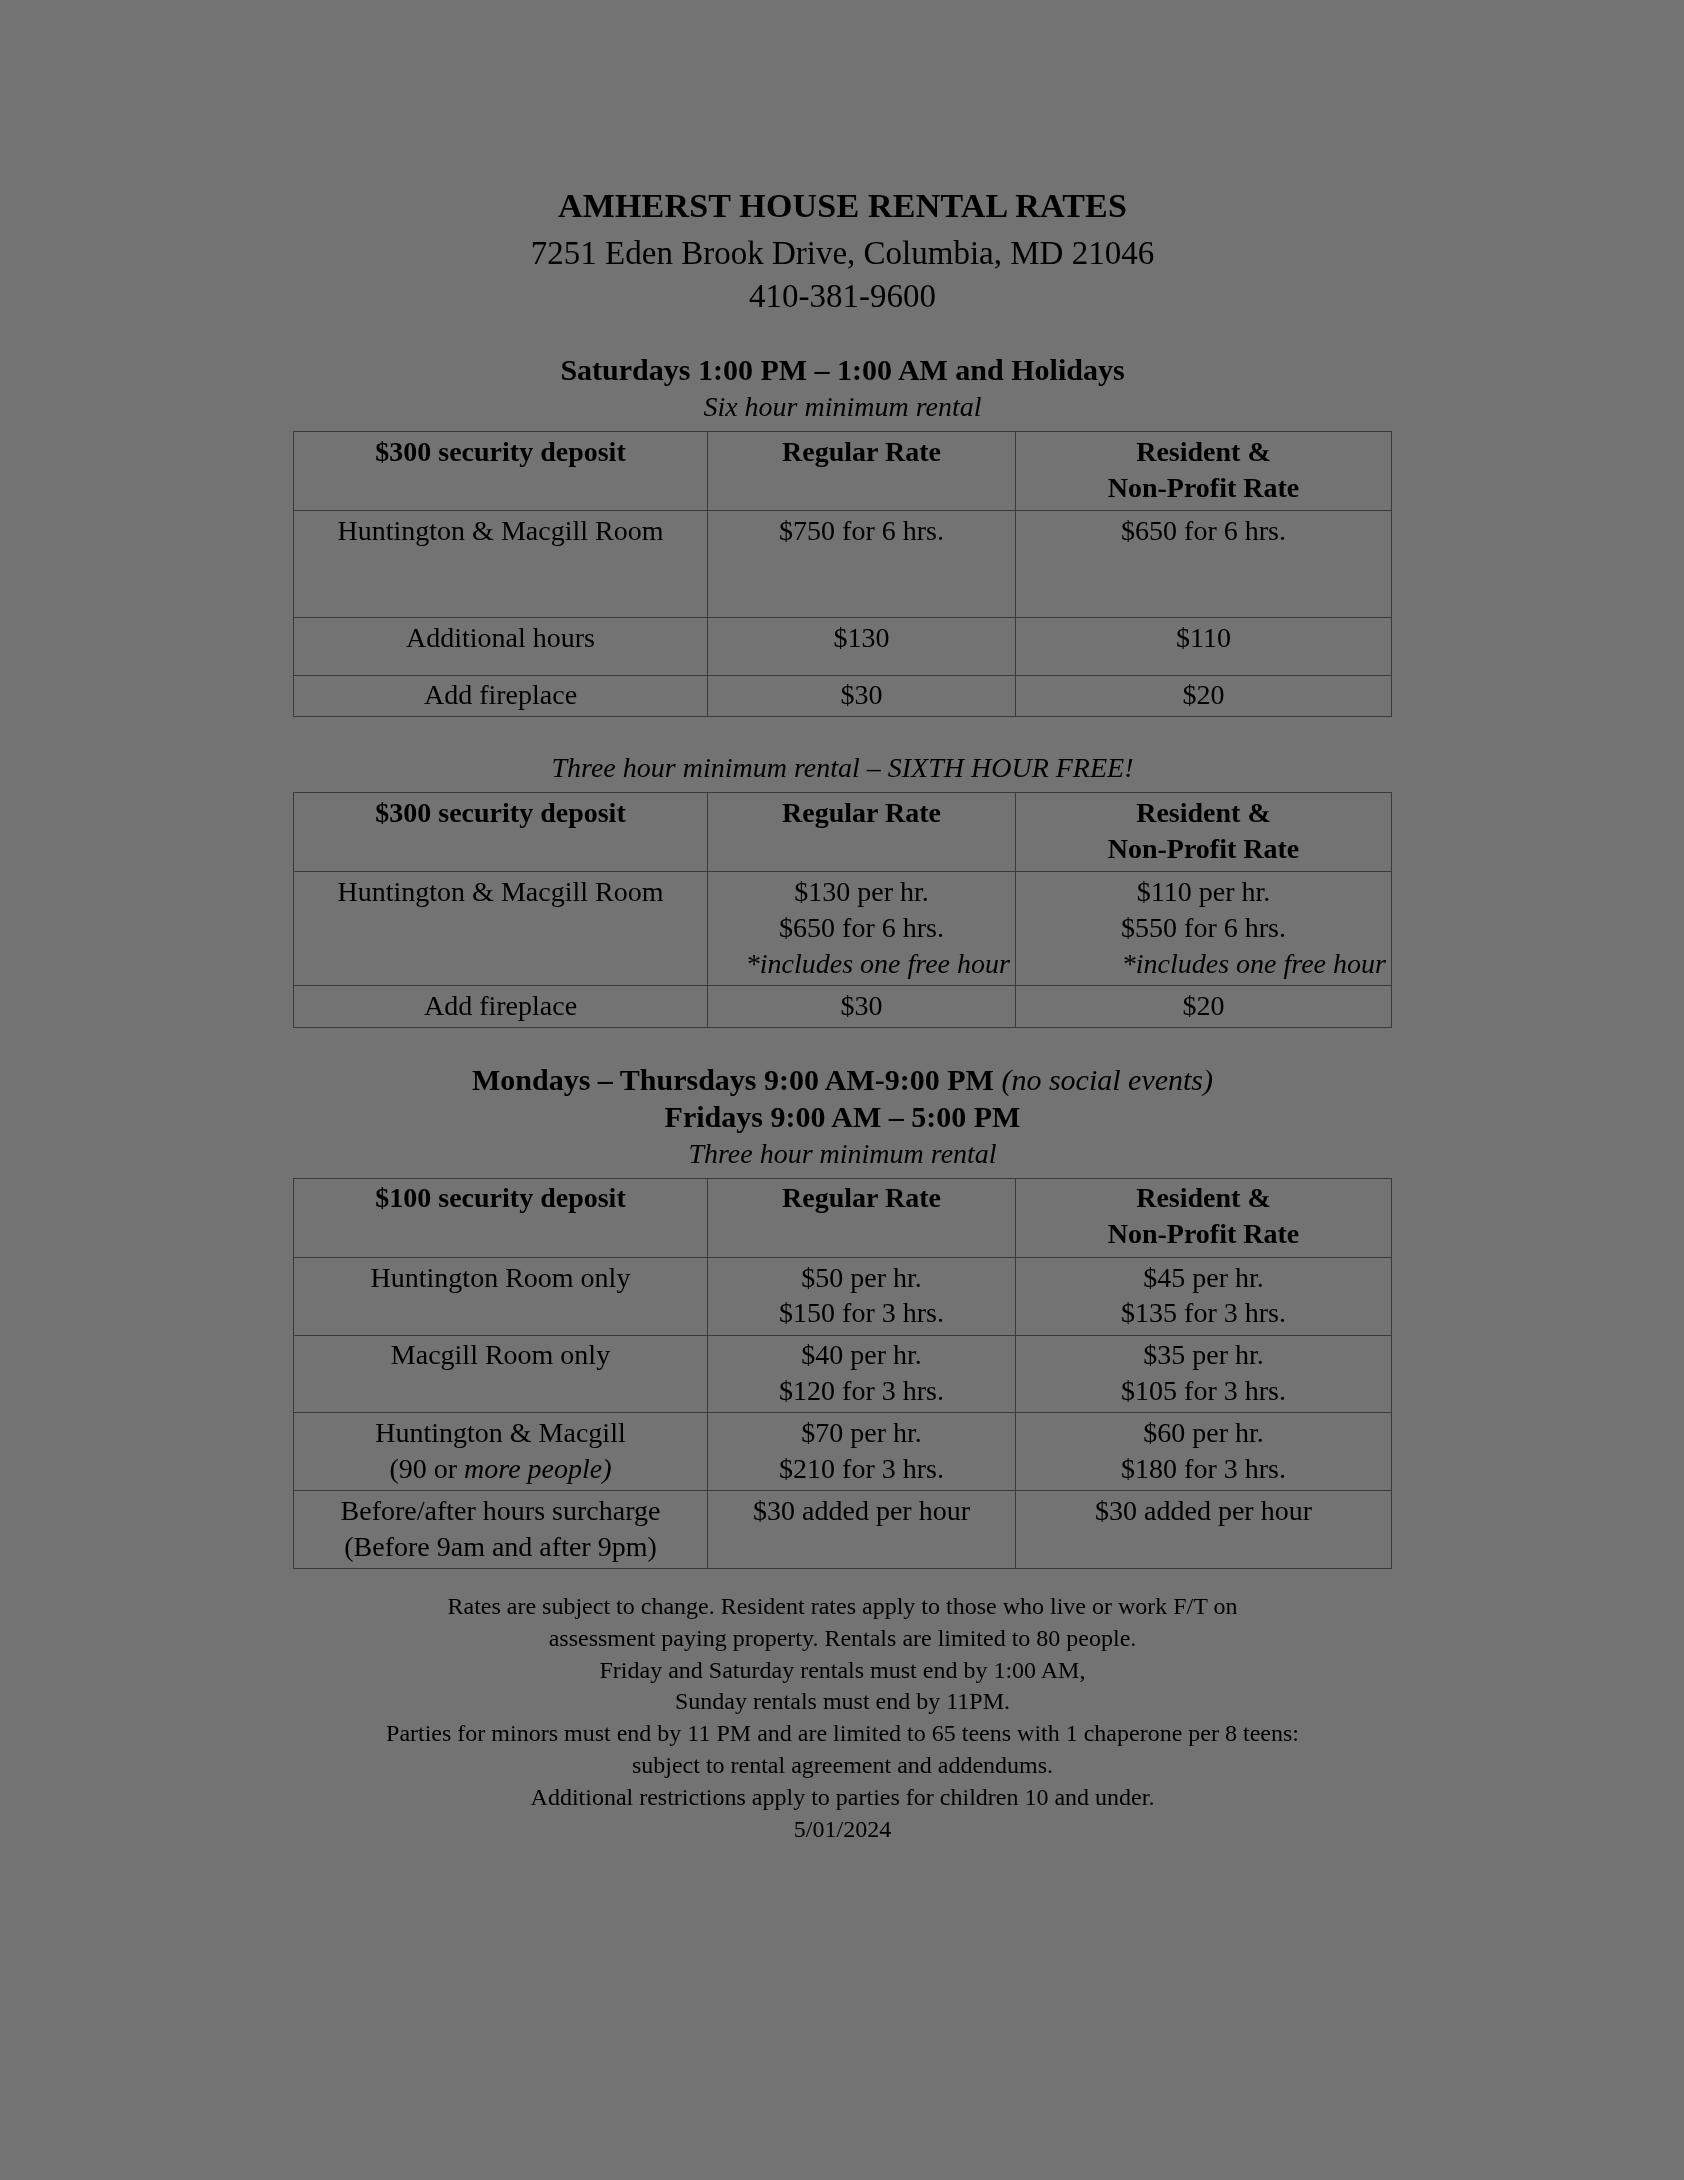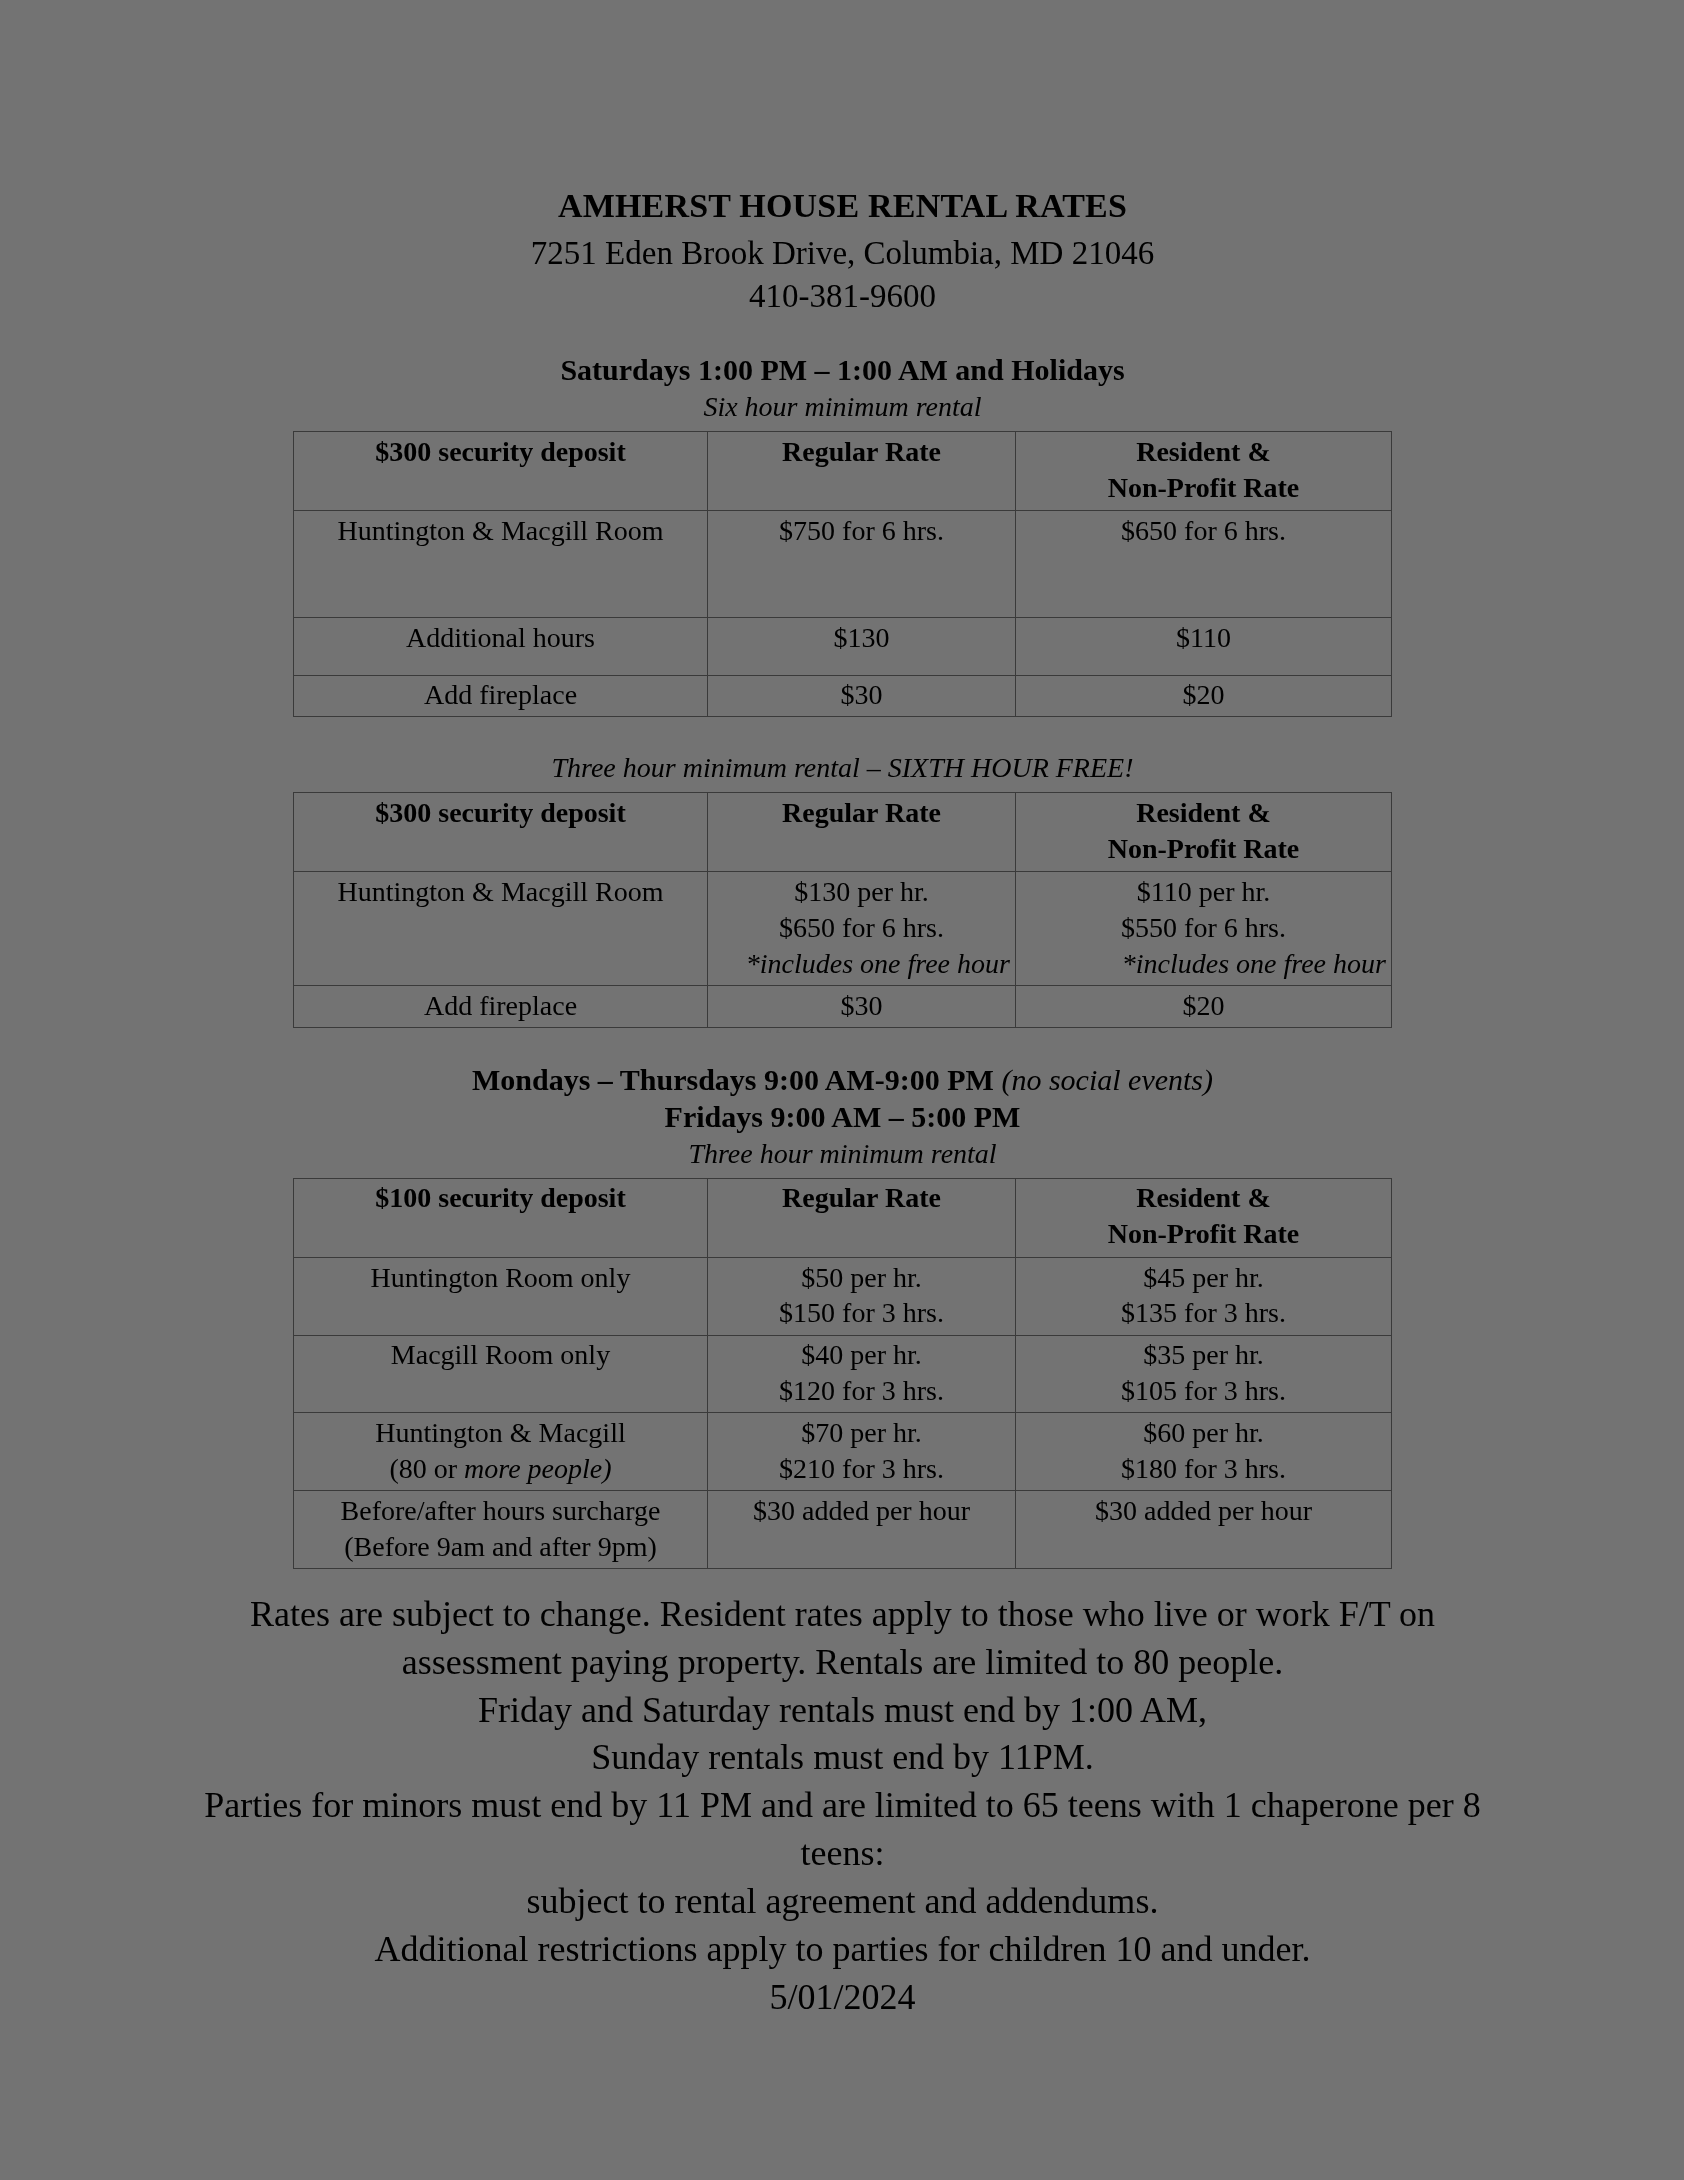--- a/index.html
+++ b/index.html
@@ -110,21 +110,21 @@
   tr.mid-row td      { height: 51px; }
   tr.short-row td    { height: 34px; }
   tr.two-line td     { height: 70px; }
   tr.three-line td   { height: 106px; }
 
   
   .notes {
     margin: 22px auto 0 auto;
     width: 1278px;
     text-align: center;
-    font-size: 36px;
+    font-size: 24px;
     line-height: 1.33;
   }
   .notes .note-line { display: block; }
   .notes .date-line {
     display: block;
     margin-top: 0;
   }
 </style>
 </head>
 <body>
@@ -260,21 +260,21 @@
               <span class="cell-line">$120 for 3 hrs.</span>
             </td>
             <td>
               <span class="cell-line">$35 per hr.</span>
               <span class="cell-line">$105 for 3 hrs.</span>
             </td>
           </tr>
           <tr class="two-line">
             <td>
               <span class="cell-line">Huntington &amp; Macgill</span>
-              <span class="cell-line"><span>(80 or </span><span class="cell-italic">more people)</span></span>
+              <span class="cell-line"><span>(90 or </span><span class="cell-italic">more people)</span></span>
             </td>
             <td>
               <span class="cell-line">$70 per hr.</span>
               <span class="cell-line">$210 for 3 hrs.</span>
             </td>
             <td>
               <span class="cell-line">$60 per hr.</span>
               <span class="cell-line">$180 for 3 hrs.</span>
             </td>
           </tr>

